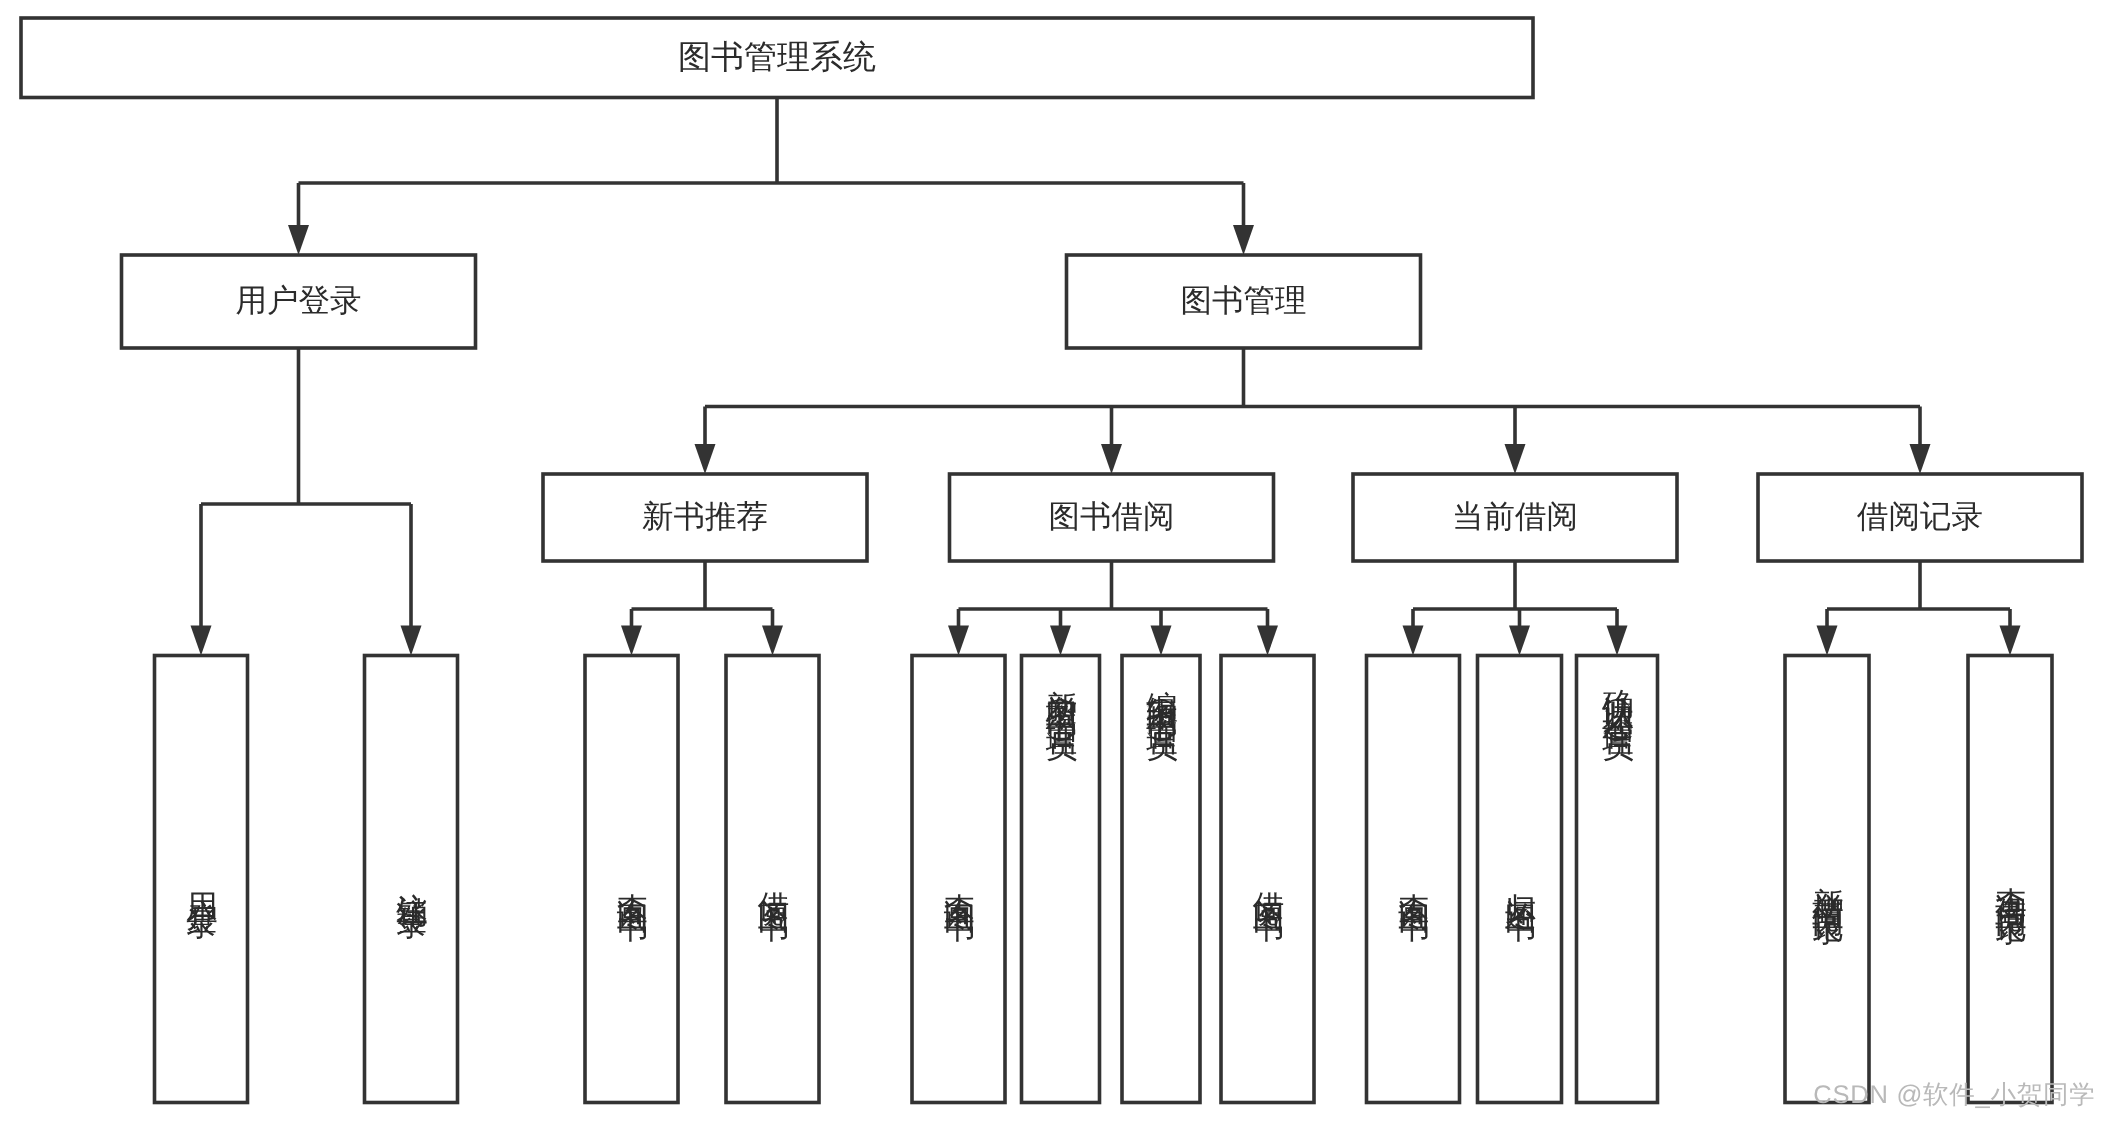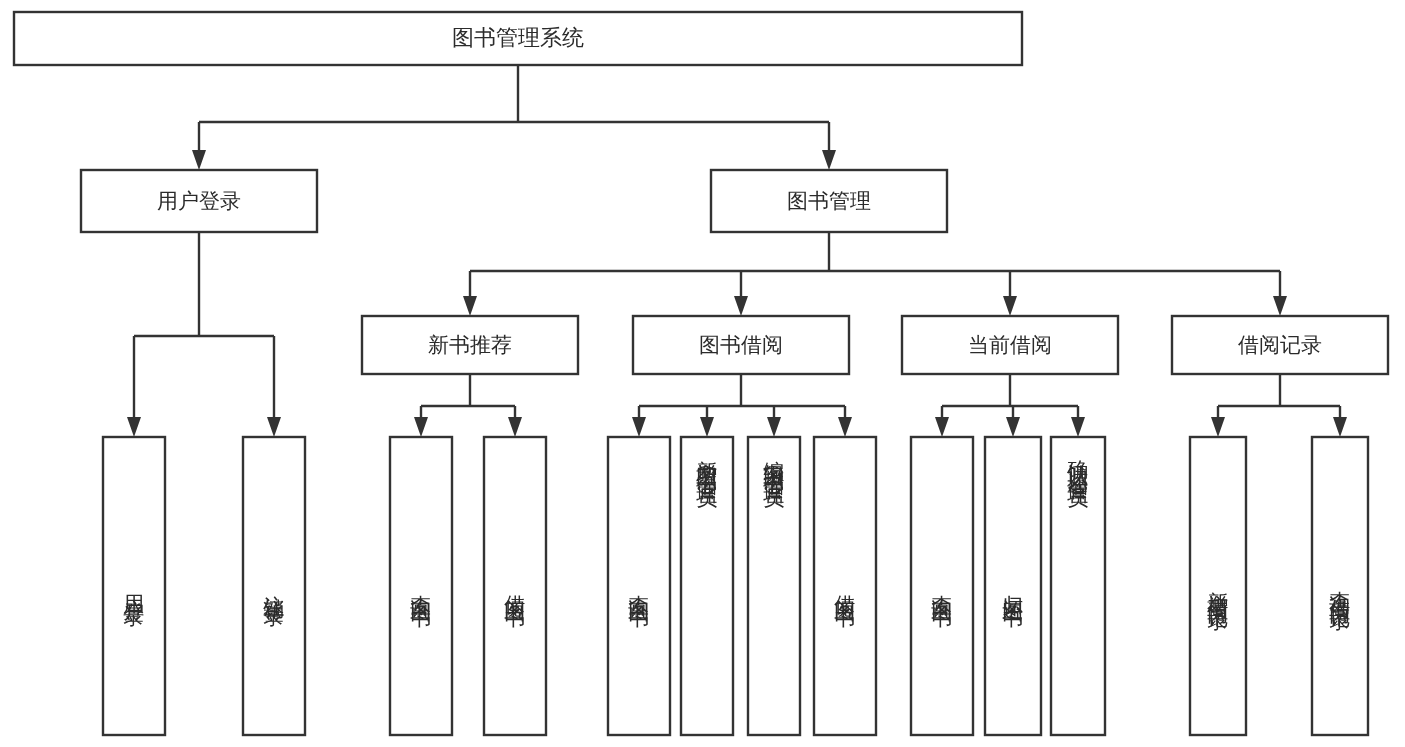--- a/index.html
+++ b/index.html
@@ -221,13 +221,14 @@
       <div class="leaf-label-wrap" style="left: 1051px; top: 443px; width: 54px; height: 292px; align-items: flex-start;">
         <div class="leaf-label">确认归还（管理员）</div>
       </div>
       <div class="leaf-label-wrap" style="left: 1190px; top: 437px; width: 56px; height: 298px; align-items: center;">
         <div class="leaf-label">新增借阅记录</div>
       </div>
       <div class="leaf-label-wrap" style="left: 1312px; top: 437px; width: 56px; height: 298px; align-items: center;">
         <div class="leaf-label">查询借阅记录</div>
       </div>
     </div>
+  <div class="watermark">CSDN @软件_小贺同学</div>
 </div>
 
 </body></html>

